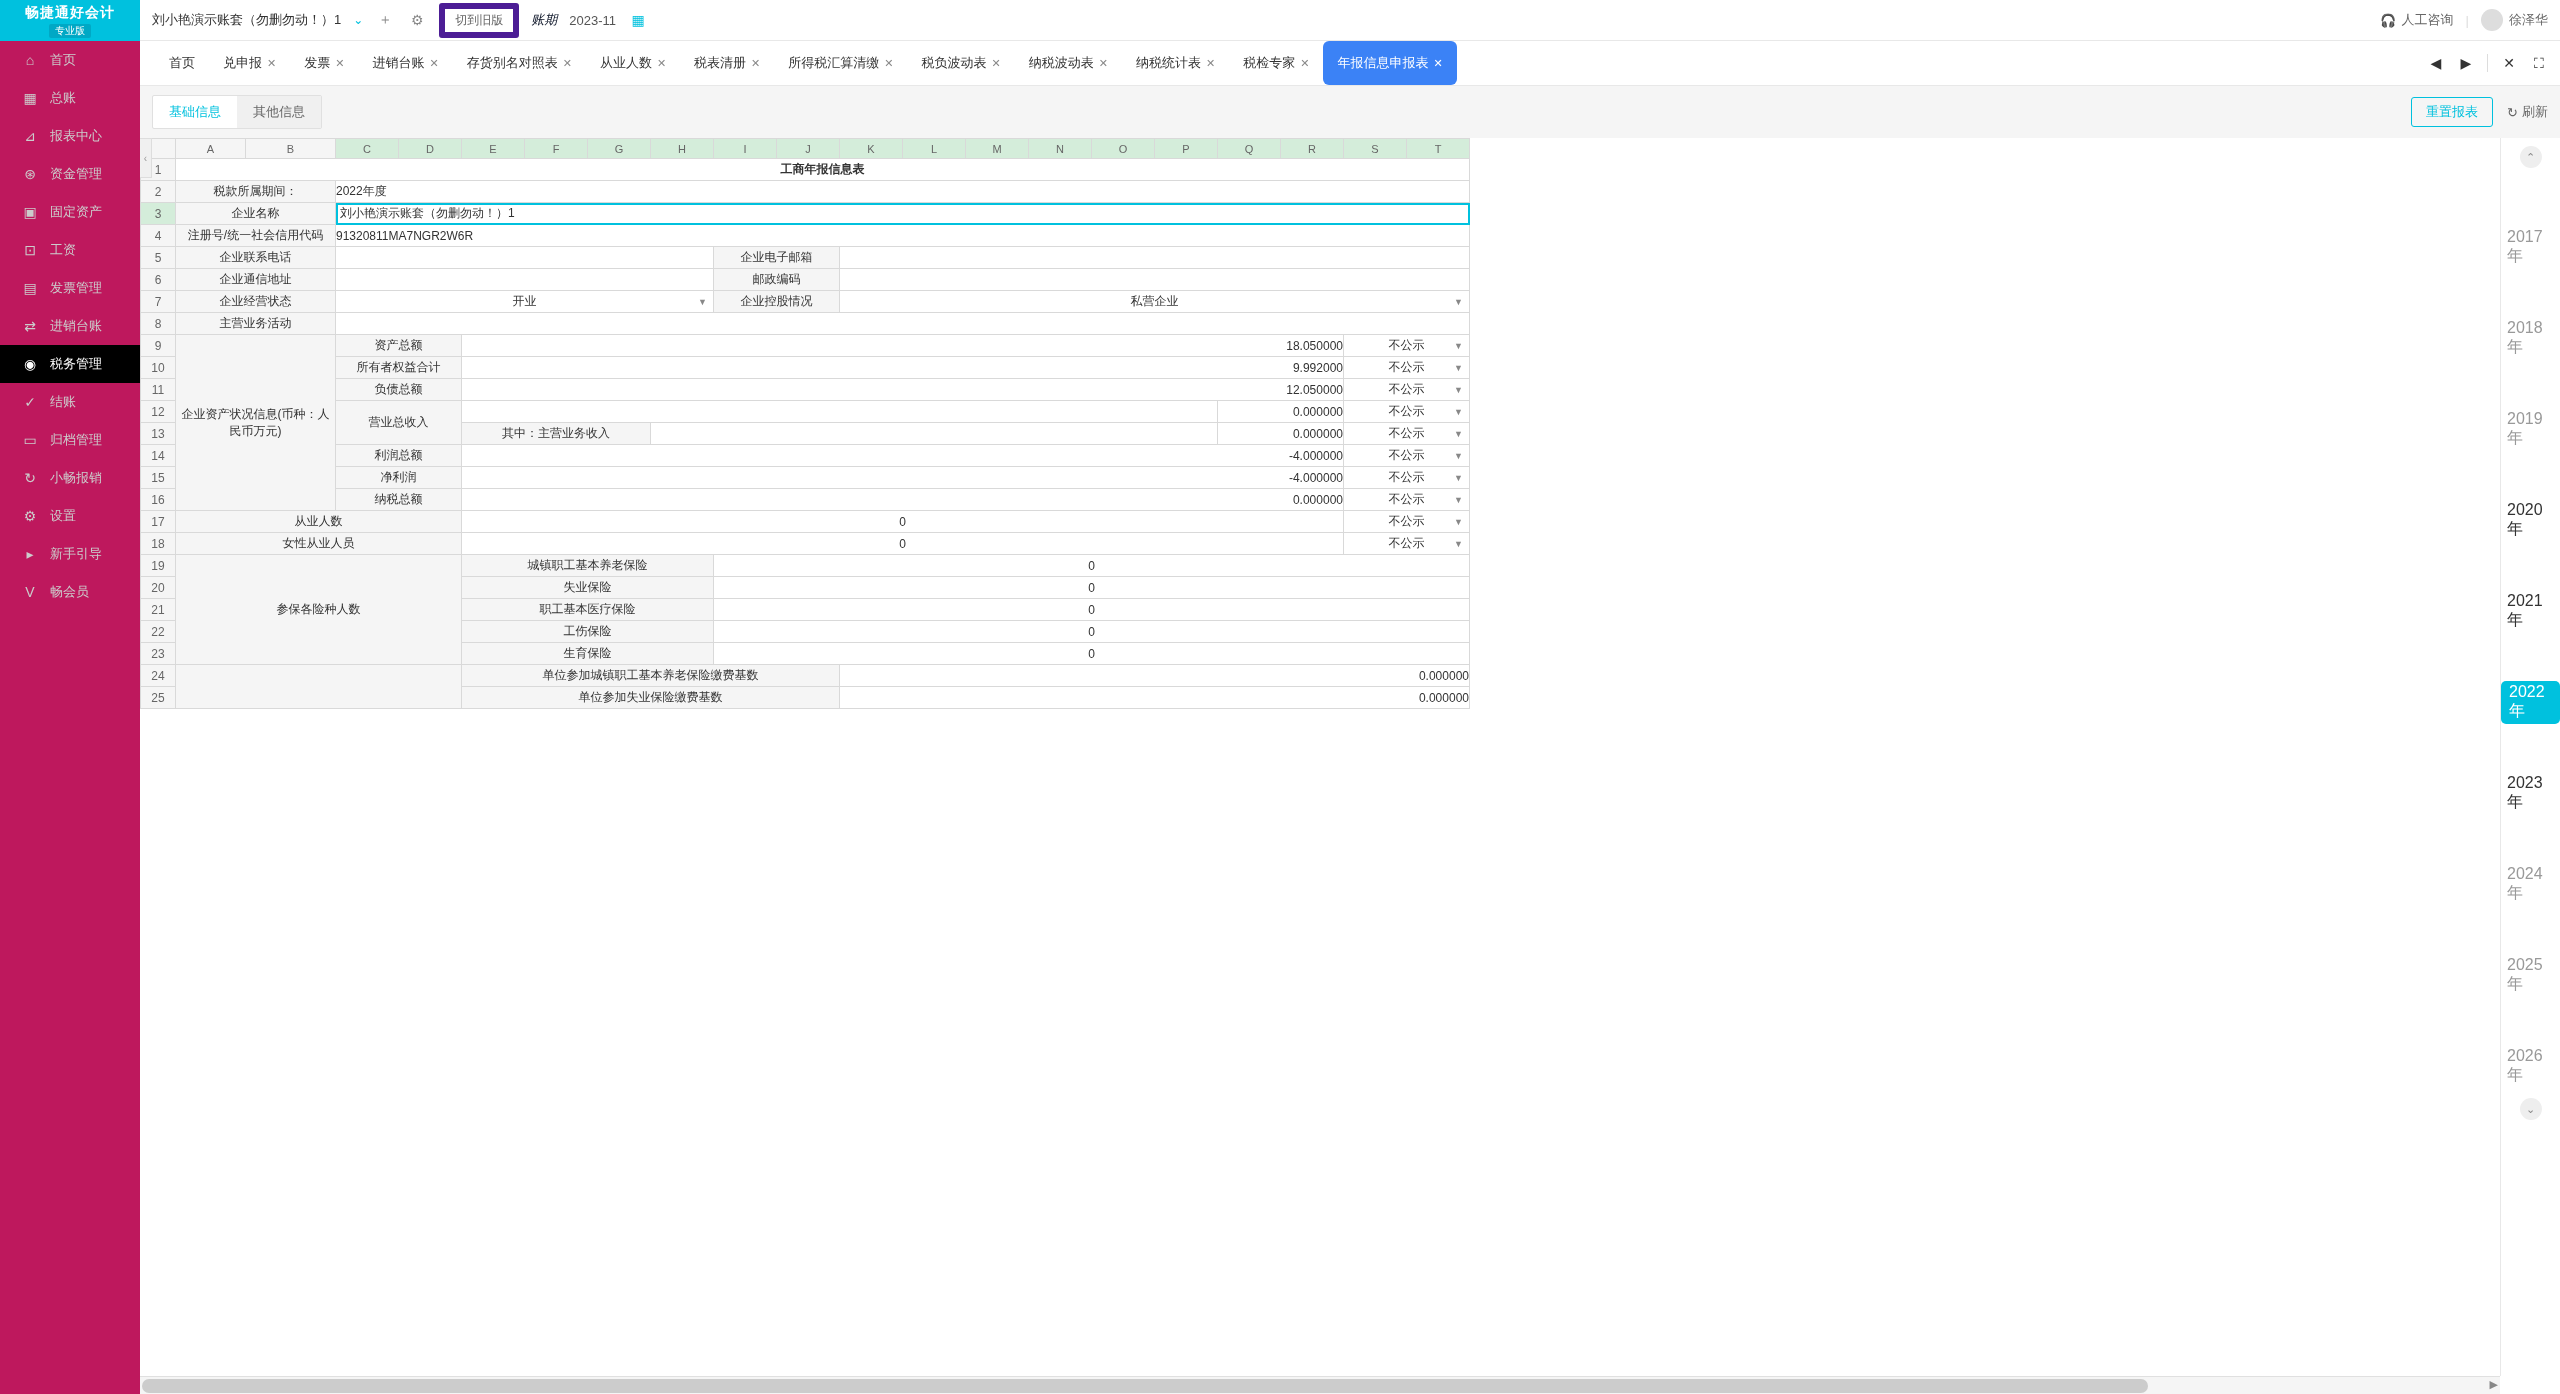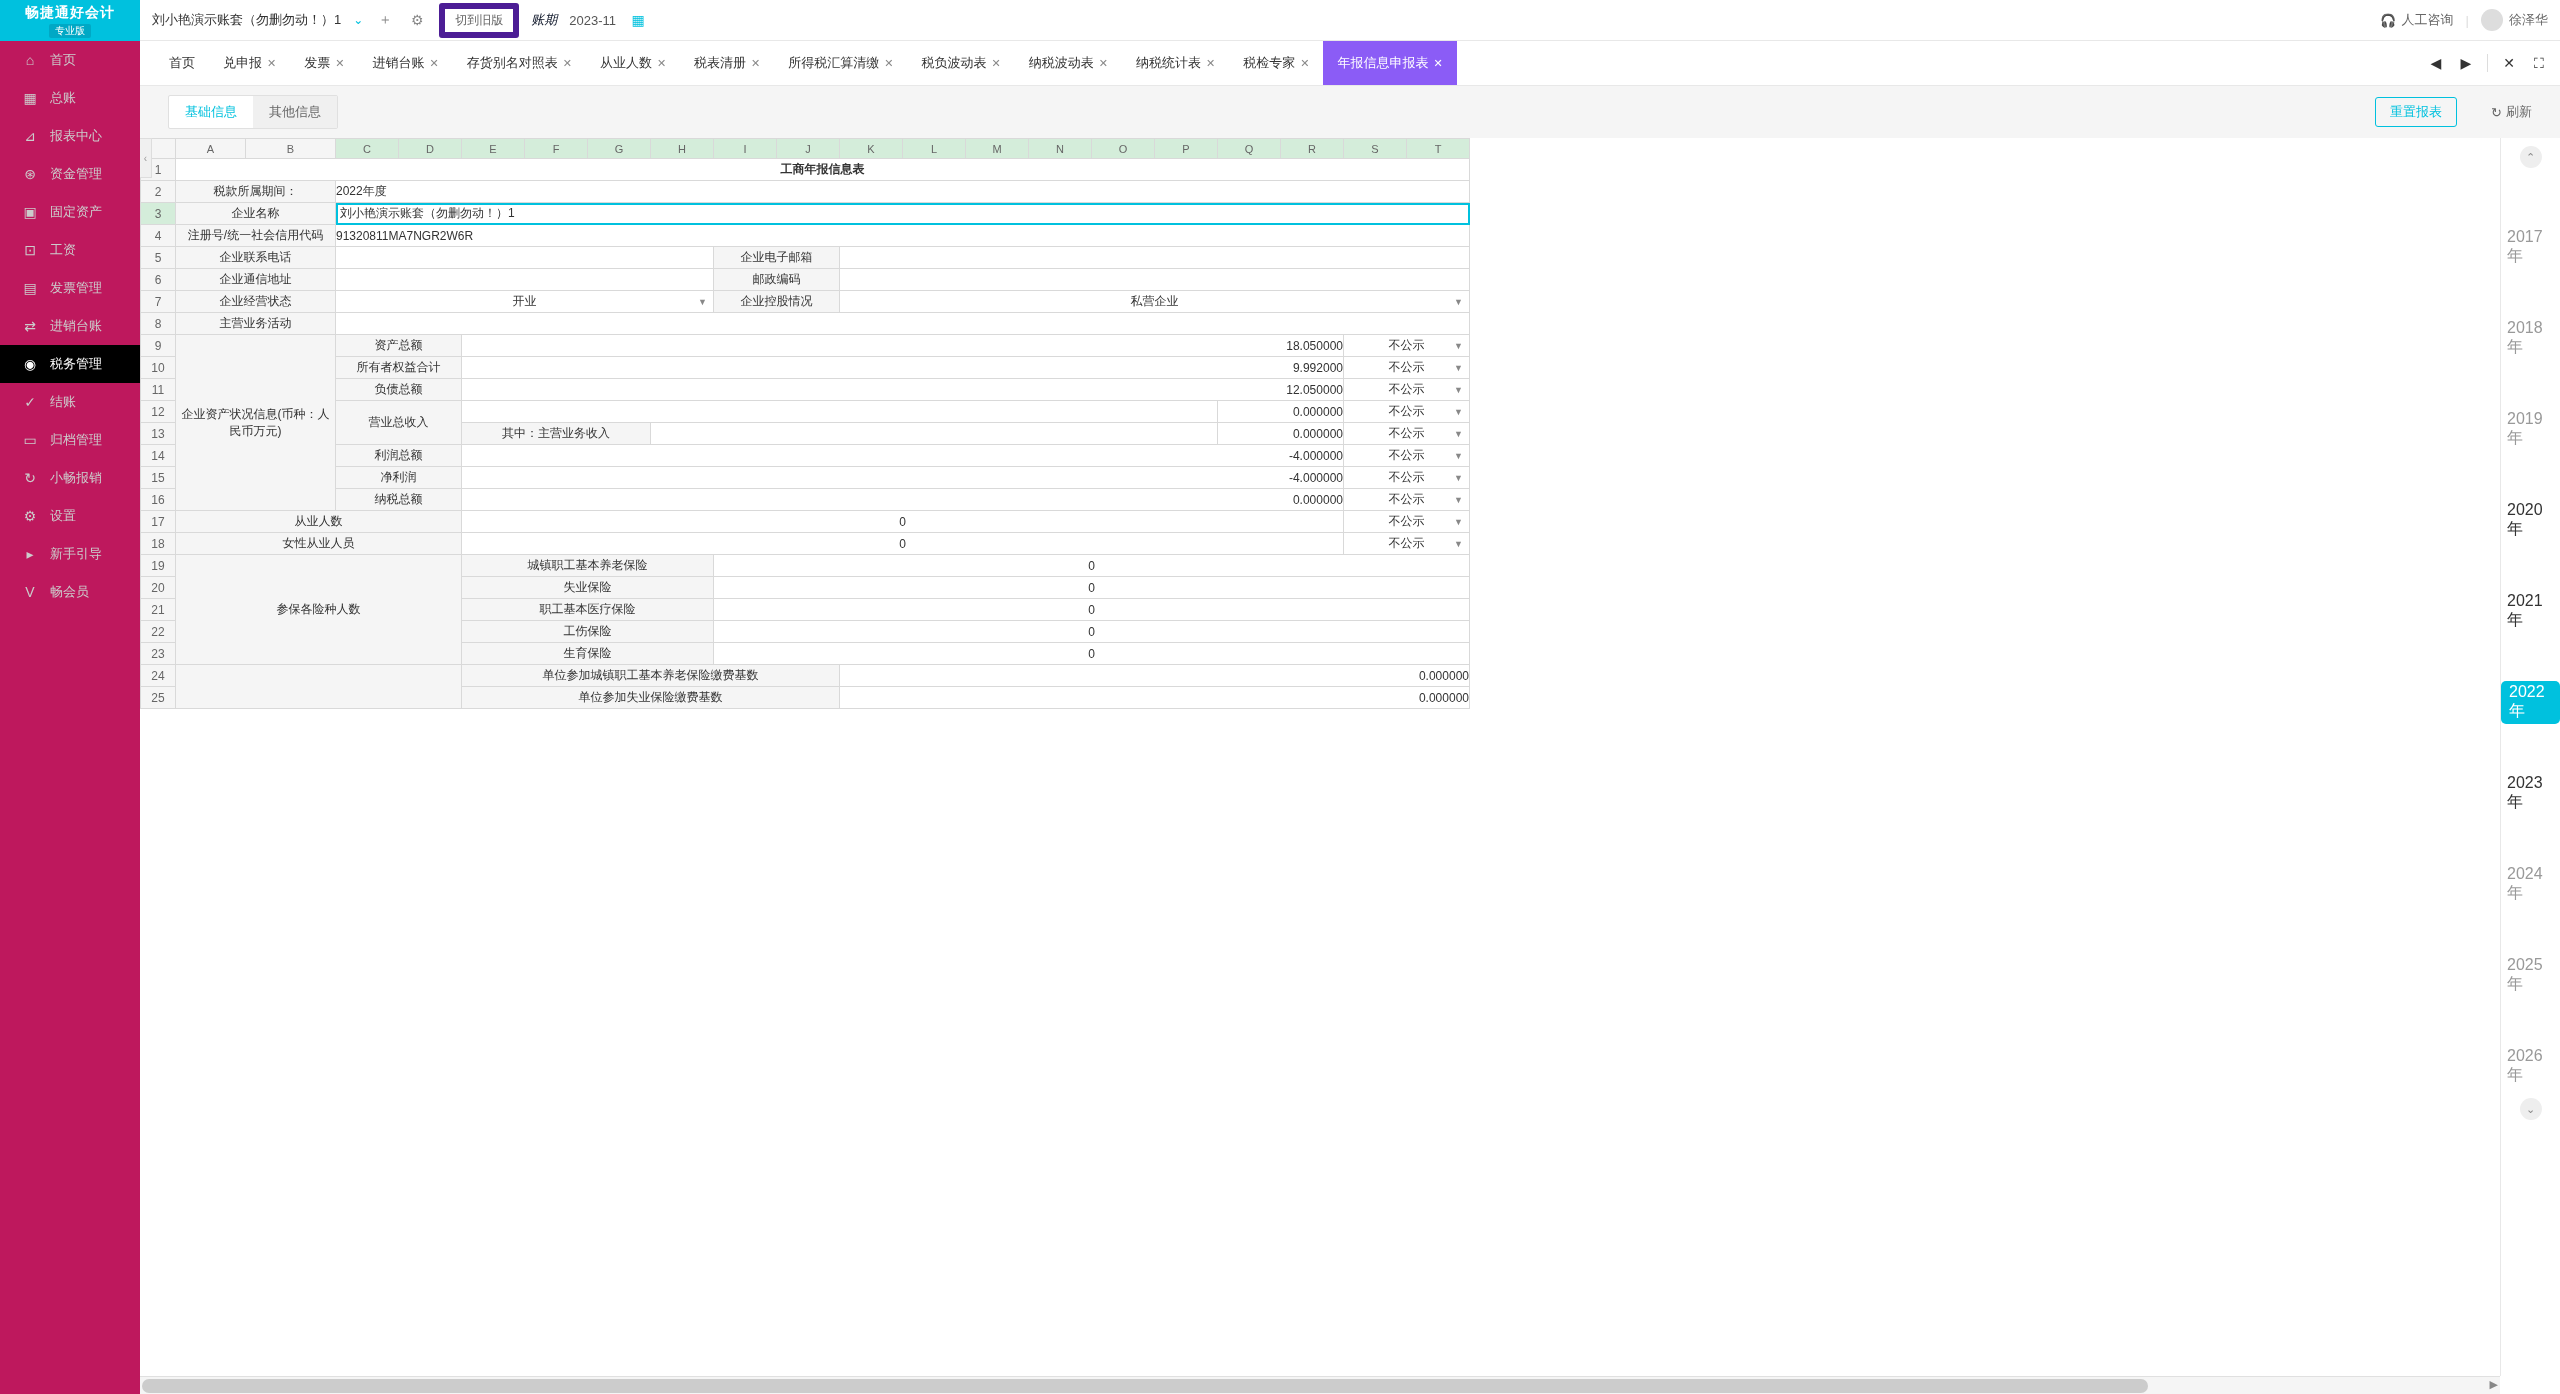--- a/index.html
+++ b/index.html
@@ -28,29 +28,29 @@
 .period-value { color: #555; }
 .calendar-icon { color: #00c1de; }
 .topbar-spacer { flex: 1; }
 .support { display: flex; align-items: center; gap: 5px; color: #666; cursor: pointer; font-size: 13px; }
 .user { display: flex; align-items: center; gap: 6px; color: #666; font-size: 13px; }
 .avatar { width: 22px; height: 22px; border-radius: 50%; background: #ddd; display: inline-block; }
 
 
 .tabs { height: 45px; display: flex; align-items: center; border-bottom: 1px solid #e8e8e8; padding-left: 15px; overflow: hidden; }
 .tab { display: flex; align-items: center; padding: 0 14px; height: 100%; font-size: 13px; color: #333; cursor: pointer; white-space: nowrap; }
-.tab.active { background: #8b5cf6; color: #fff; }
+.tab.active { background: #3b82f6; color: #fff; border-radius: 6px; }
 .tab-close { margin-left: 5px; font-size: 11px; color: #888; }
 .tab.active .tab-close { color: #fff; }
 .tab-nav { margin-left: auto; display: flex; align-items: center; padding-right: 8px; gap: 4px; }
 .tab-nav-btn { width: 26px; height: 26px; display: inline-flex; align-items: center; justify-content: center; color: #333; cursor: pointer; font-size: 14px; }
 .tab-nav-sep { width: 1px; height: 18px; background: #ddd; margin: 0 4px; }
 
 
-.subbar { height: 52px; background: #f5f5f5; display: flex; align-items: center; padding: 0 28px; gap: 20px; }
+.subbar { height: 52px; background: #f5f5f5; display: flex; align-items: center; padding: 0 12px; }
 .subtabs { display: flex; background: #fff; border: 1px solid #e0e0e0; border-radius: 2px; }
 .subtab { padding: 7px 16px; font-size: 13px; cursor: pointer; }
 .subtab.active { color: #00c1de; }
 .subtab:not(.active) { background: #f0f0f0; color: #666; }
 .subbar-spacer { flex: 1; }
 .btn-reset { border: 1px solid #00c1de; color: #00c1de; padding: 5px 14px; border-radius: 3px; font-size: 13px; cursor: pointer; margin-right: 14px; }
 .btn-refresh { display: flex; align-items: center; gap: 4px; color: #666; cursor: pointer; font-size: 13px; }
 
 
 .content { flex: 1; display: flex; overflow: hidden; position: relative; }

